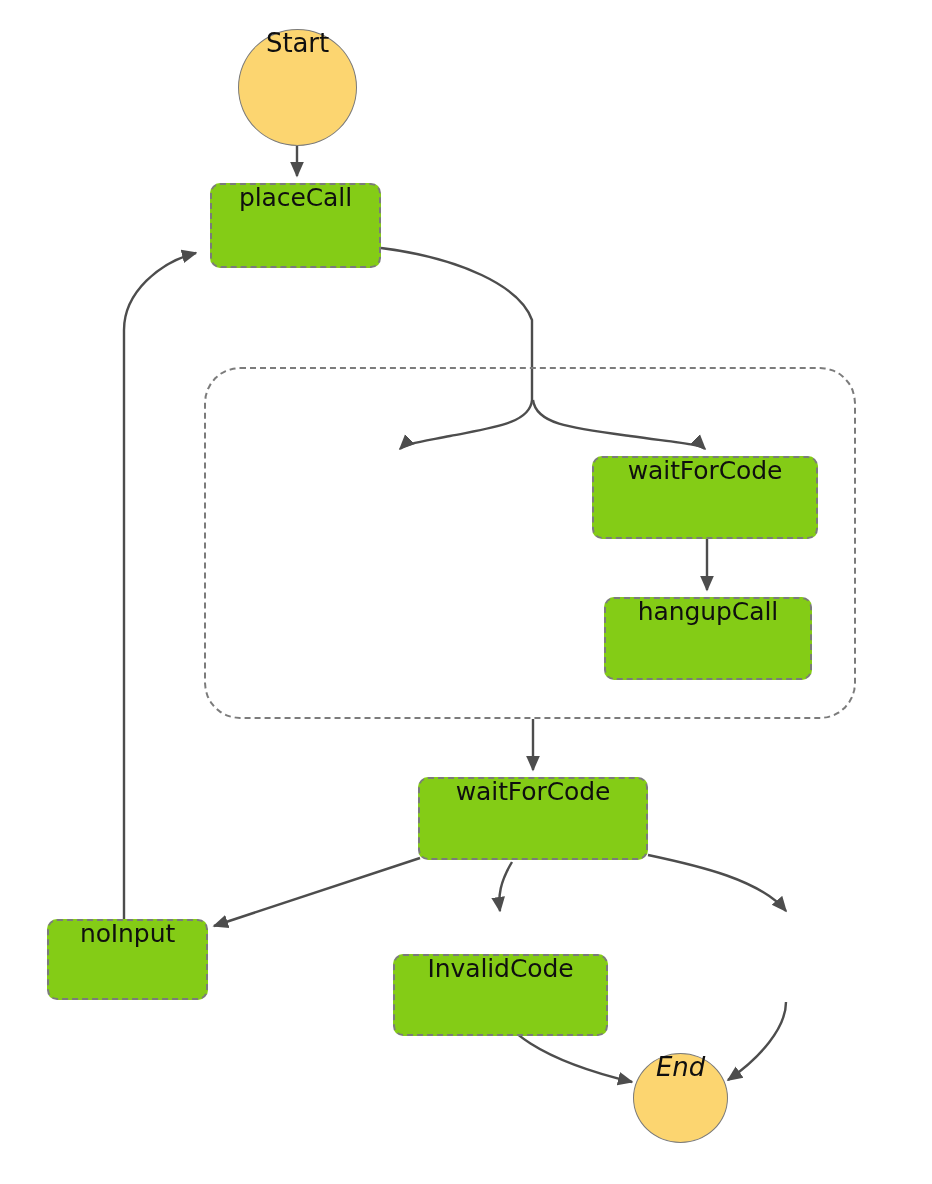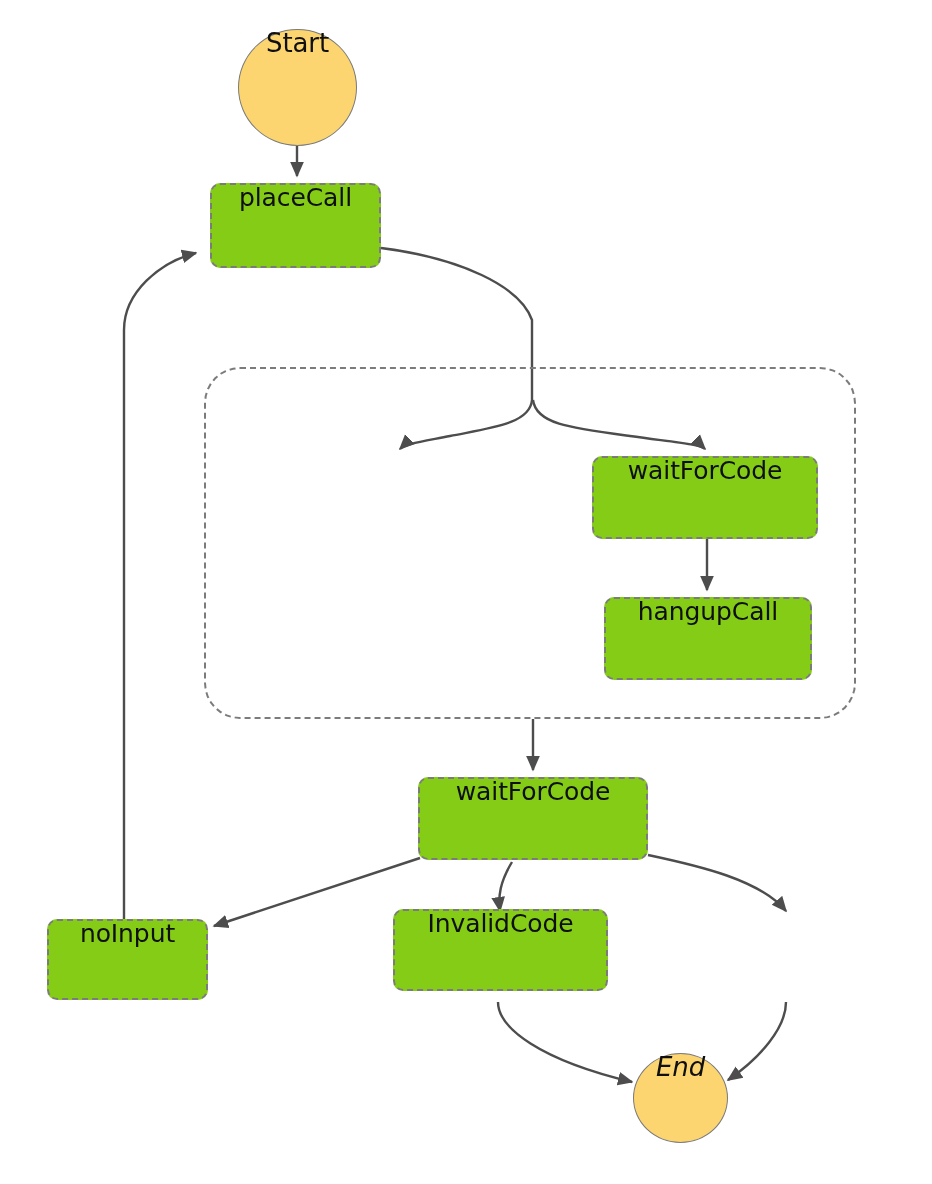--- a/index.html
+++ b/index.html
@@ -120,21 +120,21 @@
   </div>
 
   <div class="node node-task" style="left:418px; top:777px; width:230px; height:83px;">
     <span class="node-label">waitForCode</span>
   </div>
 
   <div class="node node-task" style="left:47px; top:919px; width:161px; height:81px;">
     <span class="node-label">noInput</span>
   </div>
 
-  <div class="node node-task" style="left:393px; top:909px; width:215px; height:82px;">
+  <div class="node node-task" style="left:393px; top:954px; width:215px; height:82px;">
     <span class="node-label">InvalidCode</span>
   </div>
 
 
   <div class="node node-terminal" style="left:633px; top:1053px; width:95px; height:90px;font-style:italic;">
     <span class="node-label">End</span>
   </div>
 
 </div>
 

